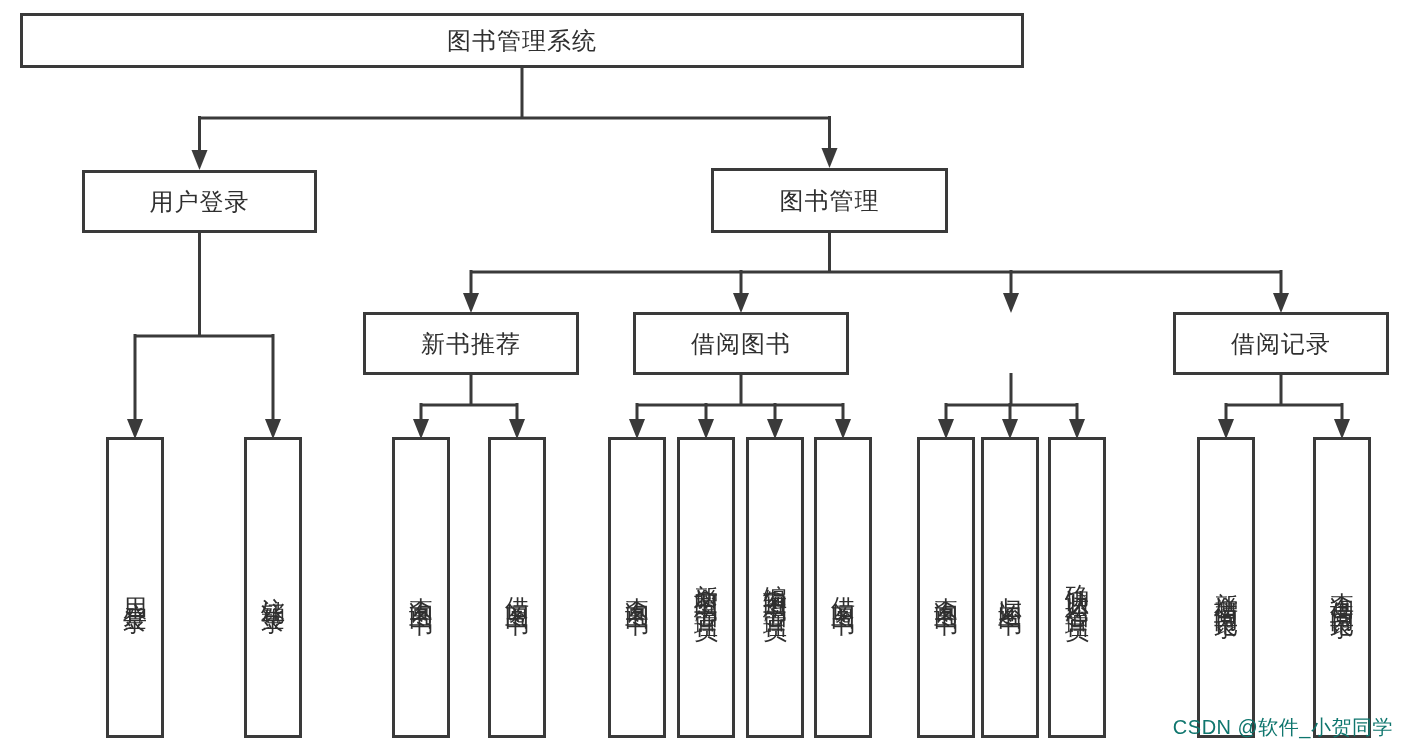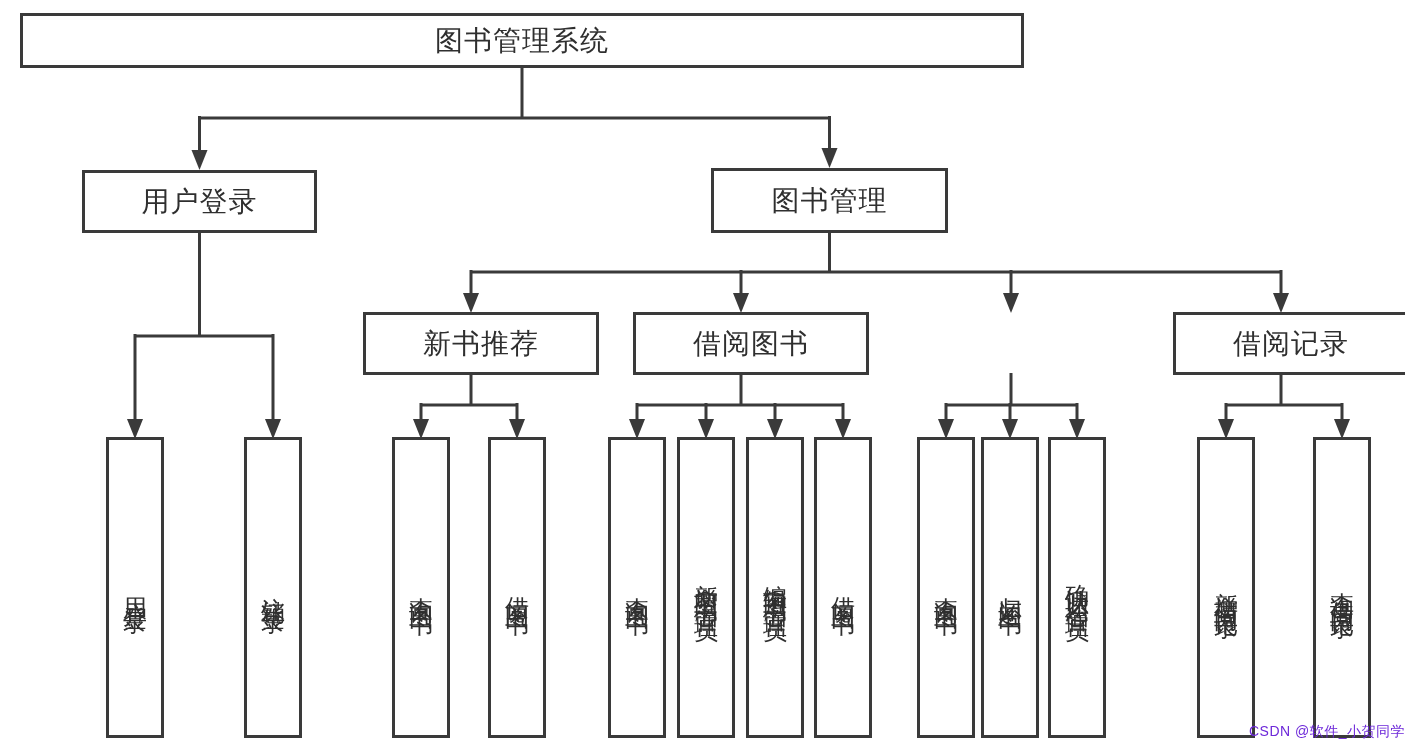--- a/index.html
+++ b/index.html
@@ -11,53 +11,53 @@
     color:#2f2f2f;
     overflow:hidden;
   }
   #connectors{position:absolute;left:0;top:0;width:1405px;height:747px;pointer-events:none;}
   .hnode{
     position:absolute;
     box-sizing:border-box;
     border:3px solid #3a3a3a;
     background:#ffffff;
     display:flex;align-items:center;justify-content:center;
-    font-size:28px;letter-spacing:1px;line-height:1;
+    font-size:24px;letter-spacing:1px;line-height:1;
     z-index:2;
   }
   .vnode{
     position:absolute;
     box-sizing:border-box;
     border:3px solid #3a3a3a;
     background:#ffffff;
     top:437px;height:301px;width:58px;
     display:flex;align-items:center;justify-content:center;
     z-index:2;
   }
   .vnode span{
     writing-mode:vertical-rl;
     font-size:24px;line-height:1;letter-spacing:5px;
     white-space:nowrap;
   }
   #root-node{left:20px;top:13px;width:1004px;height:55px;}
   #n-user-login{left:82px;top:170px;width:235px;height:63px;}
   #n-book-mgmt{left:711px;top:168px;width:237px;height:65px;}
-  .l3{top:312px;height:63px;width:236px;}
+  .l3{top:312px;height:63px;width:216px;}
   #n-newbook{left:363px;}
   #n-borrowing{left:633px;}
   #n-current{left:903px;}
   #n-records{left:1173px;text-align:right;}
   #lf-1a{left:106px;} #lf-1b{left:244px;}
   #lf-2a{left:392px;} #lf-2b{left:488px;}
   #lf-3a{left:608px;} #lf-3b{left:677px;} #lf-3c{left:746px;} #lf-3d{left:814px;}
   #lf-4a{left:917px;} #lf-4b{left:981px;} #lf-4c{left:1048px;}
   #lf-5a{left:1197px;} #lf-5b{left:1313px;}
   #watermark{
-    position:absolute;right:0;bottom:6px;
-    font-size:14px;color:#6d28d9;letter-spacing:0.5px;
+    position:absolute;right:12px;bottom:6px;
+    font-size:20px;color:#0f766e;letter-spacing:0.5px;
     z-index:5;
   }
 </style>
 </head>
 <body>
 
 <div id="stage">
 
   <svg id="connectors" viewBox="0 0 1405 747" xmlns="http://www.w3.org/2000/svg">
     <g stroke="#3a3a3a" stroke-width="3" fill="none">

